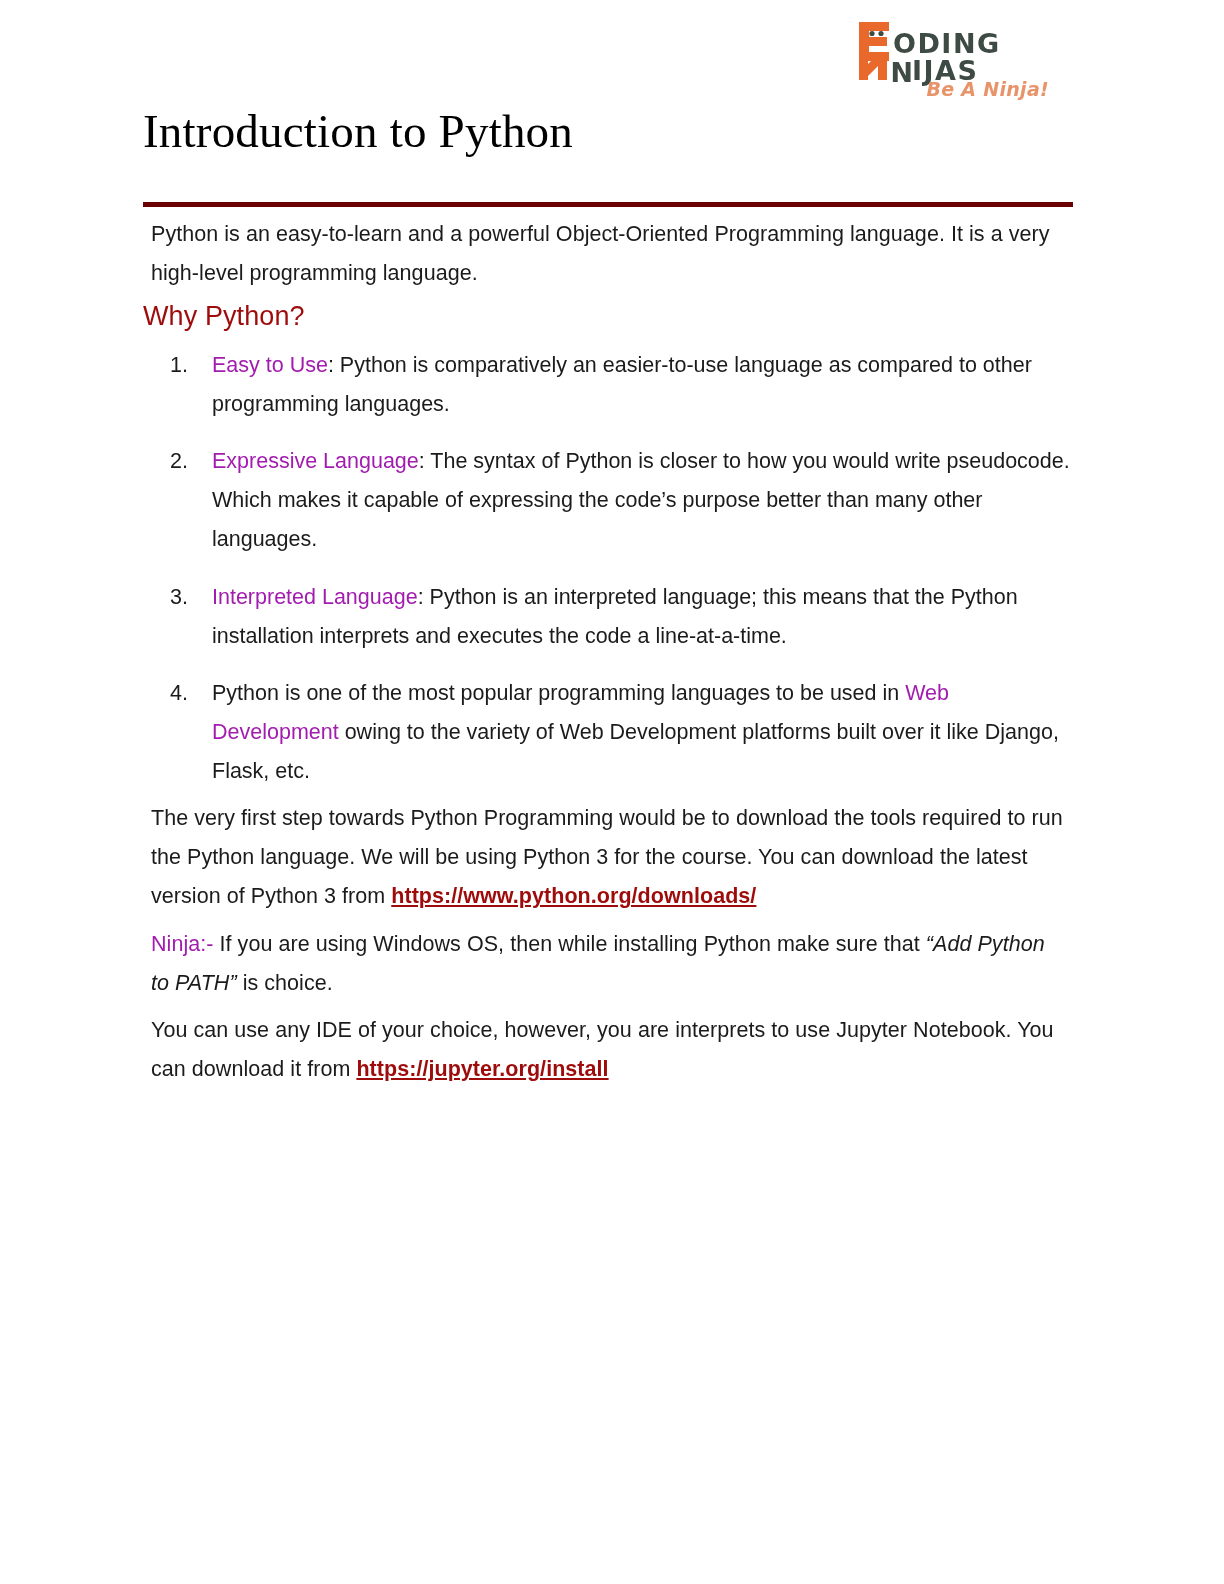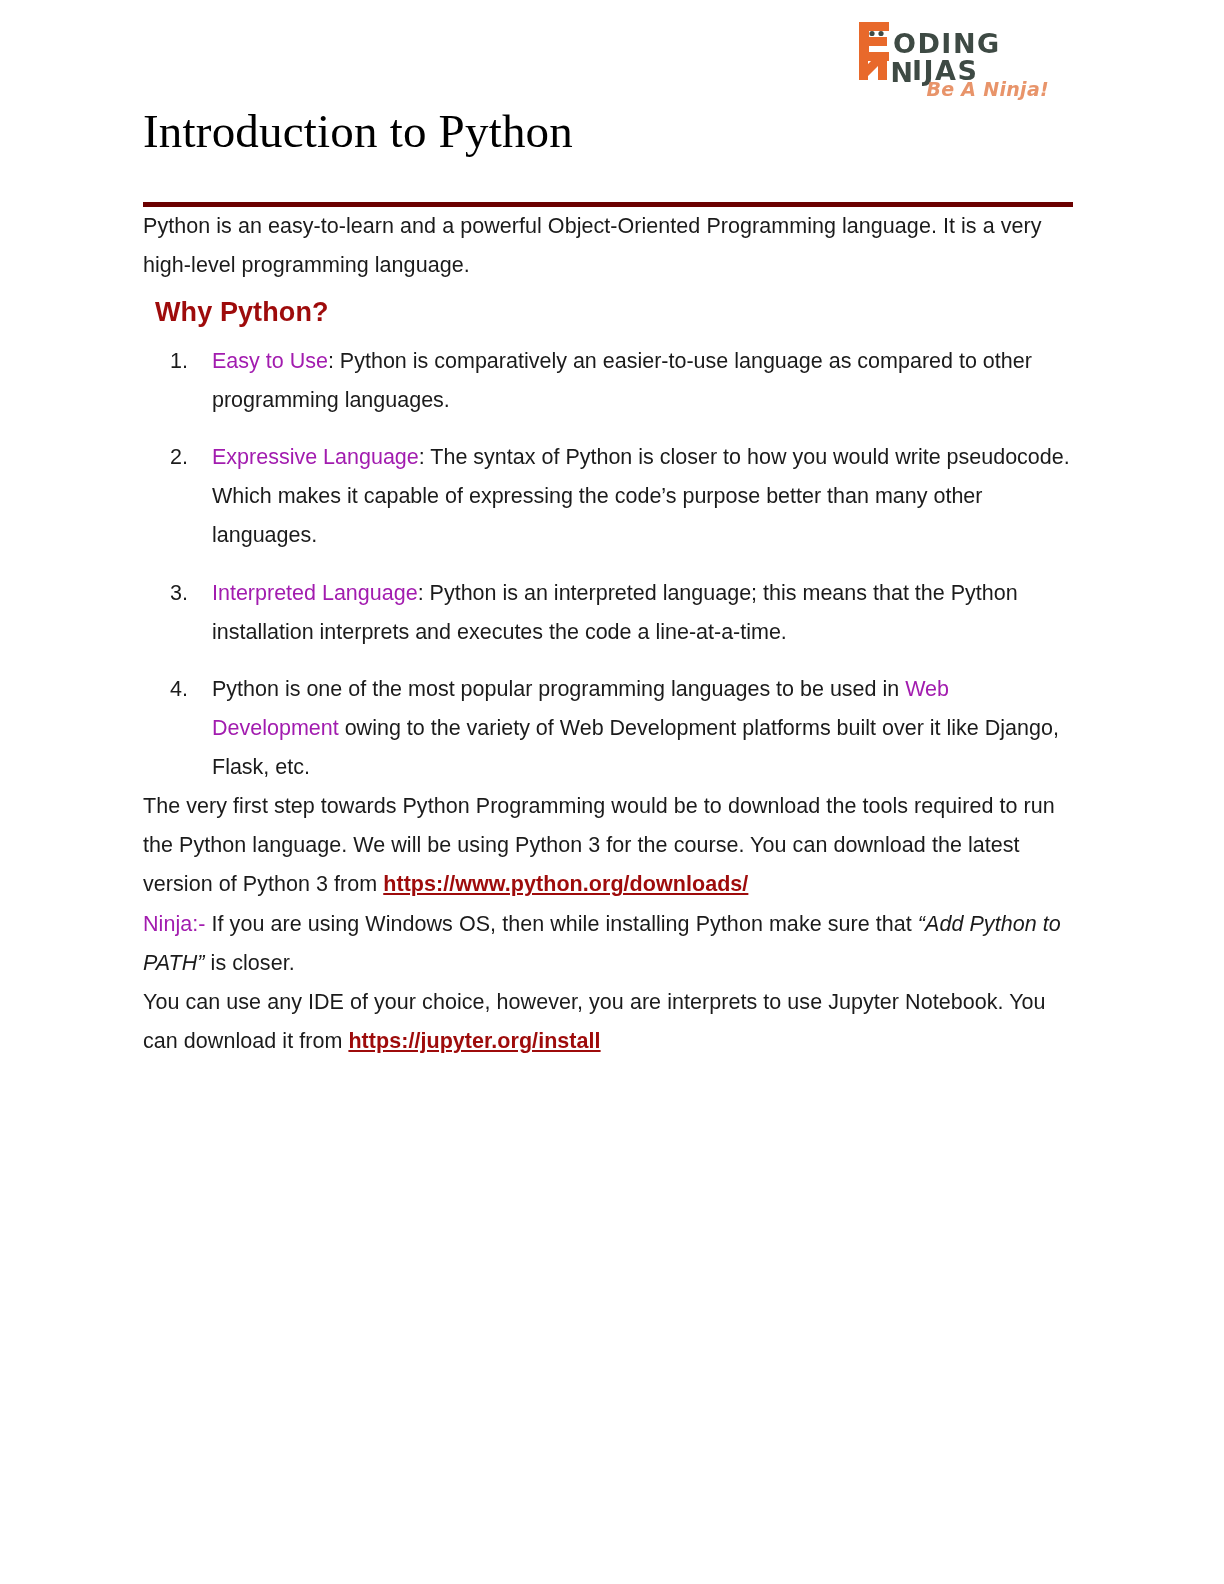--- a/index.html
+++ b/index.html
@@ -65,30 +65,30 @@
     margin-top: 44px;
     height: 5px;
     background: #6b0000;
     width: 930px;
   }
 
   p.body-text {
     font-size: 21.5px;
     line-height: 1.82;
     color: #1b1b1b;
-    margin: 0;
+    margin: 8px;
     letter-spacing: 0.05px;
   }
   .gap-intro { margin-top: 24px; }
 
   h2.section-head {
     color: #9e0b0b;
     font-size: 27px;
-    font-weight: bold;
-    margin: 12px;
+    font-weight: normal;
+    margin: 0;
     letter-spacing: 0.1px;
   }
   .gap-why { margin-top: 32px; }
   .gap-download { margin-top: 40px; }
 
   ol.reasons {
     margin: 14px 0 0 0;
     padding: 0;
     list-style: none;
   }
@@ -191,21 +191,21 @@
         <span class="li-num">3.</span><strong>Interpreted Language</strong><span>: Python is an interpreted language; this means that the Python installation interprets and executes the code a line-at-a-time.</span>
       </li>
       <li>
         <span class="li-num">4.</span><span>Python is one of the most popular programming languages to be used in </span><strong>Web Development</strong><span> owing to the variety of Web Development platforms built over it like Django, Flask, etc.</span>
       </li>
     </ol>
 
 
     <p class="body-text gap-intro"><span>The very first step towards Python Programming would be to download the tools required to run the Python language. We will be using Python 3 for the course. You can download the latest version of Python 3 from </span><span class="doc-link">https://www.python.org/downloads/</span></p>
 
-    <p class="body-text gap-para"><strong>Ninja:-</strong><span> If you are using Windows OS, then while installing Python make sure that </span><em>“Add Python to PATH”</em><span> is closer.</span></p>
+    <p class="body-text gap-para"><strong>Ninja:-</strong><span> If you are using Windows OS, then while installing Python make sure that </span><em>“Add Python to PATH”</em><span> is choice.</span></p>
 
 
     <p class="body-text gap-tight"><span>You can use any IDE of your choice, however, you are interprets to use Jupyter Notebook. You can download it from </span><span class="doc-link">https://jupyter.org/install</span></p>
 
   </div>
 
   <div class="rule-bottom"></div>
   <div class="page-number">1</div>
 
 </div>

